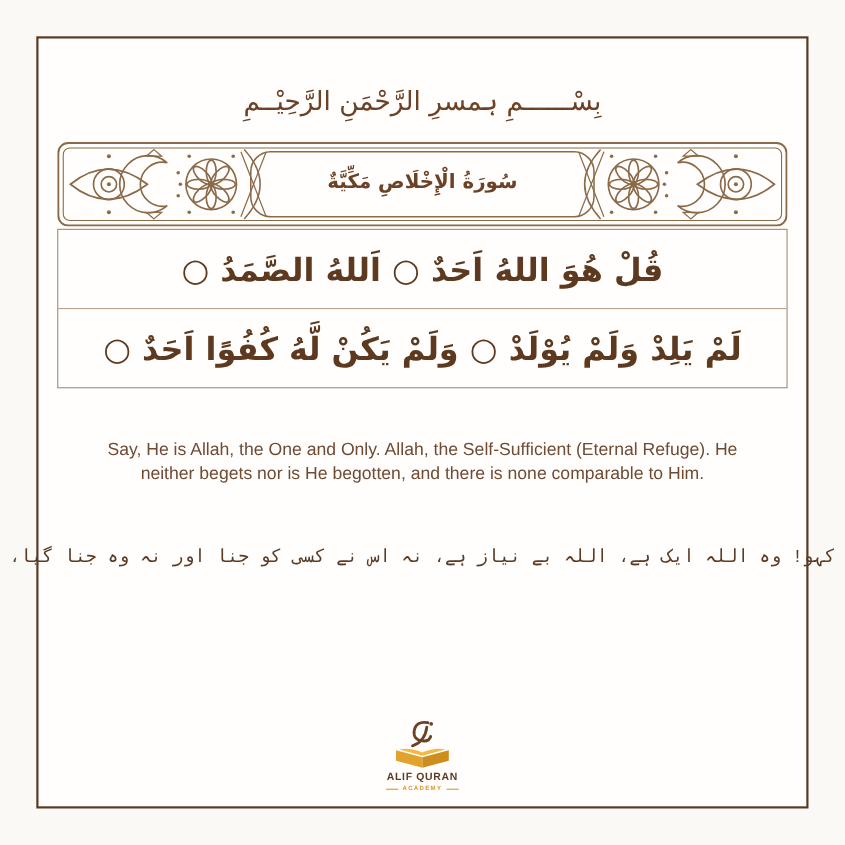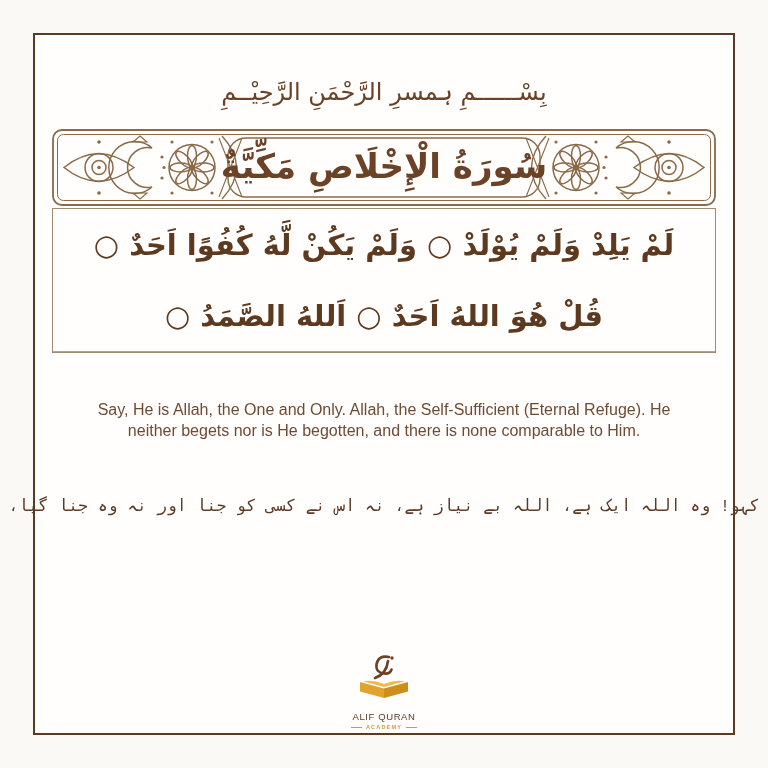--- a/index.html
+++ b/index.html
@@ -20,21 +20,21 @@
     position:absolute;top:78px;left:0;width:100%;text-align:center;
     direction:rtl;font-family:"DejaVu Sans",sans-serif;
     font-size:24px;color:var(--title);letter-spacing:0px;
   }
   .band{position:absolute;left:52px;top:129px;width:664px;height:77px;}
   .band svg{position:absolute;left:0;top:0;}
   .band .title{
     position:absolute;left:0;top:0;width:100%;height:100%;
     display:flex;align-items:center;justify-content:center;
     direction:rtl;font-family:"DejaVu Sans",sans-serif;font-weight:bold;
-    font-size:34px;color:var(--title);padding-bottom:4px;box-sizing:border-box;
+    font-size:18px;color:var(--title);padding-bottom:4px;box-sizing:border-box;
   }
   .verses{
     position:absolute;left:52px;top:208px;width:664px;height:145px;
     border:1px solid #a18c73;box-sizing:border-box;background:#fffefd;
   }
   .verse-row{
     height:71px;display:flex;align-items:center;justify-content:center;
     direction:rtl;font-family:"DejaVu Sans",sans-serif;font-weight:bold;
     font-size:29px;color:var(--arabic);
   }
@@ -54,21 +54,21 @@
     position:absolute;top:697px;display:flex;align-items:center;gap:15px;
     font-size:17.5px;color:var(--footer);font-weight:500;letter-spacing:.2px;
   }
   .site{left:76px;}
   .phone{left:508px;}
   .logo{
     position:absolute;top:654px;left:50%;transform:translateX(-50%);
     width:110px;text-align:center;line-height:1;
   }
   .logo .brand{
-    font-size:9.5px;font-weight:normal;color:#5d3a22;letter-spacing:.6px;margin-top:12px;
+    font-size:9.5px;font-weight:bold;color:#5d3a22;letter-spacing:.6px;margin-top:2px;
   }
   .logo .sub{
     margin-top:3px;display:flex;align-items:center;justify-content:center;gap:4px;
     font-size:5.5px;font-weight:bold;color:var(--gold);letter-spacing:1.2px;
   }
   .logo .sub .dash{width:11px;height:1px;background:var(--gold);}
   .icon{display:block;}
 </style>
 </head>
 <body>
@@ -114,22 +114,22 @@
         <path d="M167 9 L190 68 M167 68 L190 9" stroke-width="1.1"></path>
         <path d="M170 7 Q199 38.5 170 70" stroke-width="1.4"></path>
         <path d="M88 7 l7 6 l-14 0 Z M88 70 l7 -6 l-14 0 Z" stroke-width="1.1"></path>
       </g>
       <use href="#ornL" transform="translate(664 0) scale(-1 1)"></use>
     </svg>
     <div class="title">سُورَةُ الْإِخْلَاصِ مَكِّيَّةٌ</div>
   </div>
 
   <div class="verses">
+    <div class="verse-row first ayah-gap">قُلْ هُوَ اللهُ اَحَدٌ ○  اَللهُ الصَّمَدُ ○</div>
     <div class="verse-row ayah-gap">لَمْ يَلِدْ وَلَمْ يُوْلَدْ ○  وَلَمْ يَكُنْ لَّهُ كُفُوًا اَحَدٌ ○</div>
-    <div class="verse-row first ayah-gap">قُلْ هُوَ اللهُ اَحَدٌ ○  اَللهُ الصَّمَدُ ○</div>
   </div>
 
   <div class="en">Say, He is Allah, the One and Only. Allah, the Self-Sufficient (Eternal Refuge). He neither begets nor is He begotten, and there is none comparable to Him.</div>
 
   <div class="ur">
     <div>کہو! وہ اللہ ایک ہے، اللہ بے نیاز ہے، نہ اس نے کسی کو جنا اور نہ وہ جنا گیا،</div>
   </div>
 
 
   <div class="logo">

